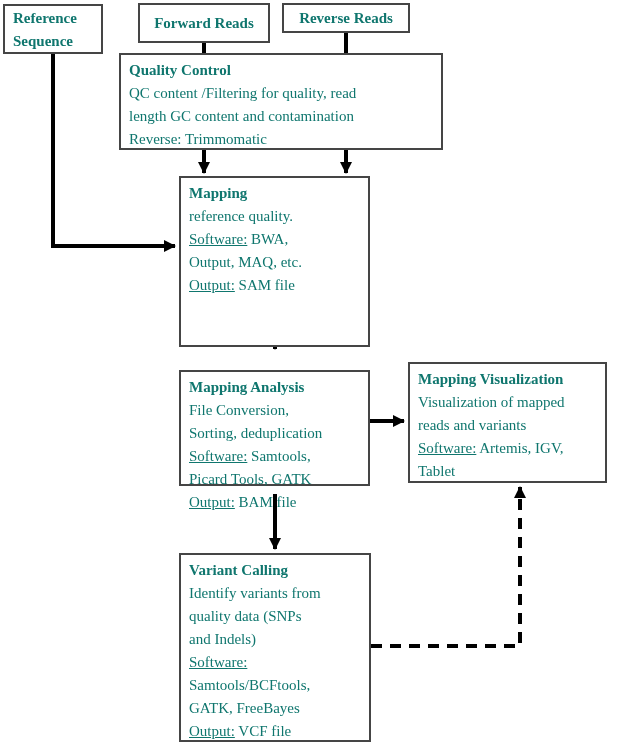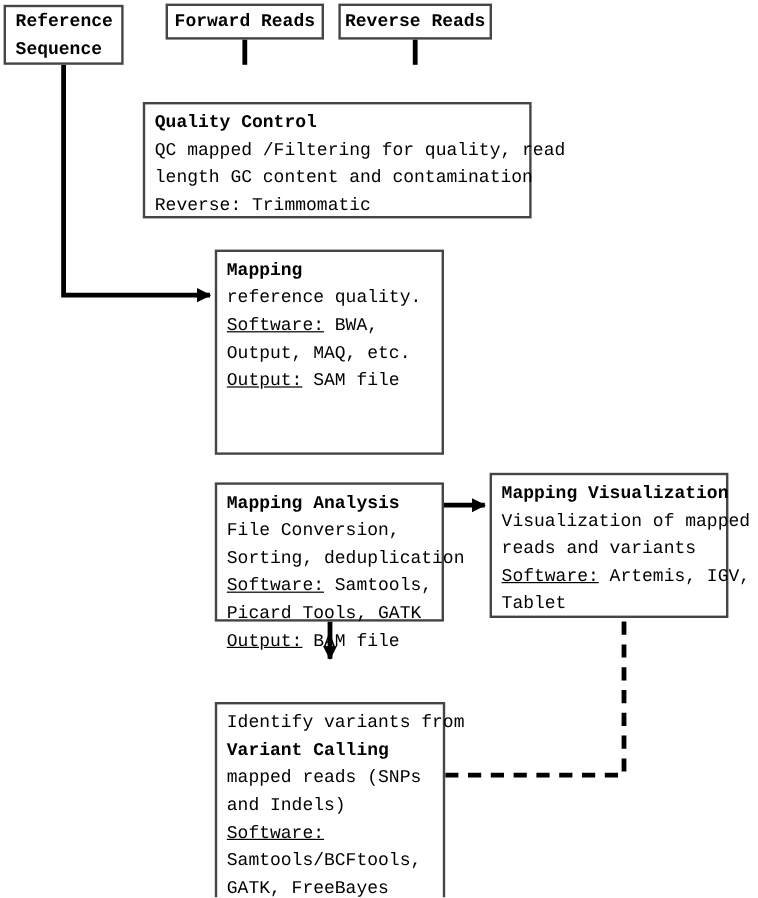--- a/index.html
+++ b/index.html
@@ -1,21 +1,21 @@
 <!DOCTYPE html>
 <html><head>
 <meta charset="utf-8">
 <style>
   html,body { margin:0; padding:0; background:#ffffff; }
   .canvas {
     position: relative;
     width: 632px; height: 748px;
     background: #ffffff;
-    font-family: Liberation Mono, monospace;
-    color: #000000;
+    font-family: Liberation Serif, serif;
+    color: #0f766e;
     overflow: hidden;
   }
   .connectors { position:absolute; left:0; top:0; }
   .node {
     position: absolute;
     background: #ffffff;
     border: 2px solid #454545;
     box-sizing: border-box;
   }
   .label-box {
@@ -29,21 +29,20 @@
   .ref-box {
     font-weight: bold;
     font-size: 15px;
     line-height: 23px;
     padding: 1px 6px 0 8px;
   }
   .text-box {
     font-size: 15px;
     line-height: 23px;
     padding: 4px 6px 0 8px;
-    margin-top: 32px;
   }
   .line { white-space: pre; }
   .title { font-weight: bold; }
   .u { text-decoration: underline; }
 </style>
 </head>
 <body>
 
 <div class="canvas">
 
@@ -70,31 +69,31 @@
 
     <line x1="275" y1="494" x2="275" y2="549" stroke="#000" stroke-width="4" marker-end="url(#ah)"></line>
 
     <polyline points="371,646 520,646 520,487" fill="none" stroke="#000" stroke-width="4" stroke-dasharray="11 8" marker-end="url(#ah)"></polyline>
   </svg>
 
   <div class="node ref-box" style="left:3px; top:4px; width:100px; height:50px;">
     <span>Reference Sequence</span>
   </div>
 
-  <div class="node label-box" style="left:138px; top:3px; width:132px; height:30px;">
+  <div class="node label-box" style="left:138px; top:3px; width:132px; height:40px;">
     <span>Forward Reads</span>
   </div>
 
   <div class="node label-box" style="left:282px; top:3px; width:128px; height:30px;">
     <span>Reverse Reads</span>
   </div>
 
   <div class="node text-box" style="left:119px; top:53px; width:324px; height:97px;">
     <div class="line title">Quality Control</div>
-    <div class="line"><span>QC mapped /Filtering for quality, read</span></div>
+    <div class="line"><span>QC content /Filtering for quality, read</span></div>
     <div class="line"><span>length GC content and contamination</span></div>
     <div class="line"><span>Reverse: Trimmomatic</span></div>
   </div>
 
   <div class="node text-box" style="left:179px; top:176px; width:191px; height:171px;">
     <div class="line title">Mapping</div>
     <div class="line"><span class="u"></span><span>reference quality.</span></div>
     <div class="line"><span class="u">Software:</span><span> BWA,</span></div>
     <div class="line"><span class="u"></span><span>Output, MAQ, etc.</span></div>
     <div class="line"><span class="u">Output:</span><span> SAM file</span></div>
@@ -111,23 +110,23 @@
 
   <div class="node text-box" style="left:408px; top:362px; width:199px; height:121px;">
     <div class="line title">Mapping Visualization</div>
     <div class="line"><span class="u"></span><span>Visualization of mapped</span></div>
     <div class="line"><span class="u"></span><span>reads and variants</span></div>
     <div class="line"><span class="u">Software:</span><span> Artemis, IGV,</span></div>
     <div class="line"><span class="u"></span><span>Tablet</span></div>
   </div>
 
   <div class="node text-box" style="left:179px; top:553px; width:192px; height:189px;">
+    <div class="line title">Variant Calling</div>
     <div class="line"><span class="u"></span><span>Identify variants from</span></div>
-    <div class="line title">Variant Calling</div>
-    <div class="line"><span class="u"></span><span>mapped reads (SNPs</span></div>
+    <div class="line"><span class="u"></span><span>quality data (SNPs</span></div>
     <div class="line"><span class="u"></span><span>and Indels)</span></div>
     <div class="line"><span class="u">Software:</span><span></span></div>
     <div class="line"><span class="u"></span><span>Samtools/BCFtools,</span></div>
     <div class="line"><span class="u"></span><span>GATK, FreeBayes</span></div>
     <div class="line"><span class="u">Output:</span><span> VCF file</span></div>
   </div>
 
 </div>
 
 </body></html>

